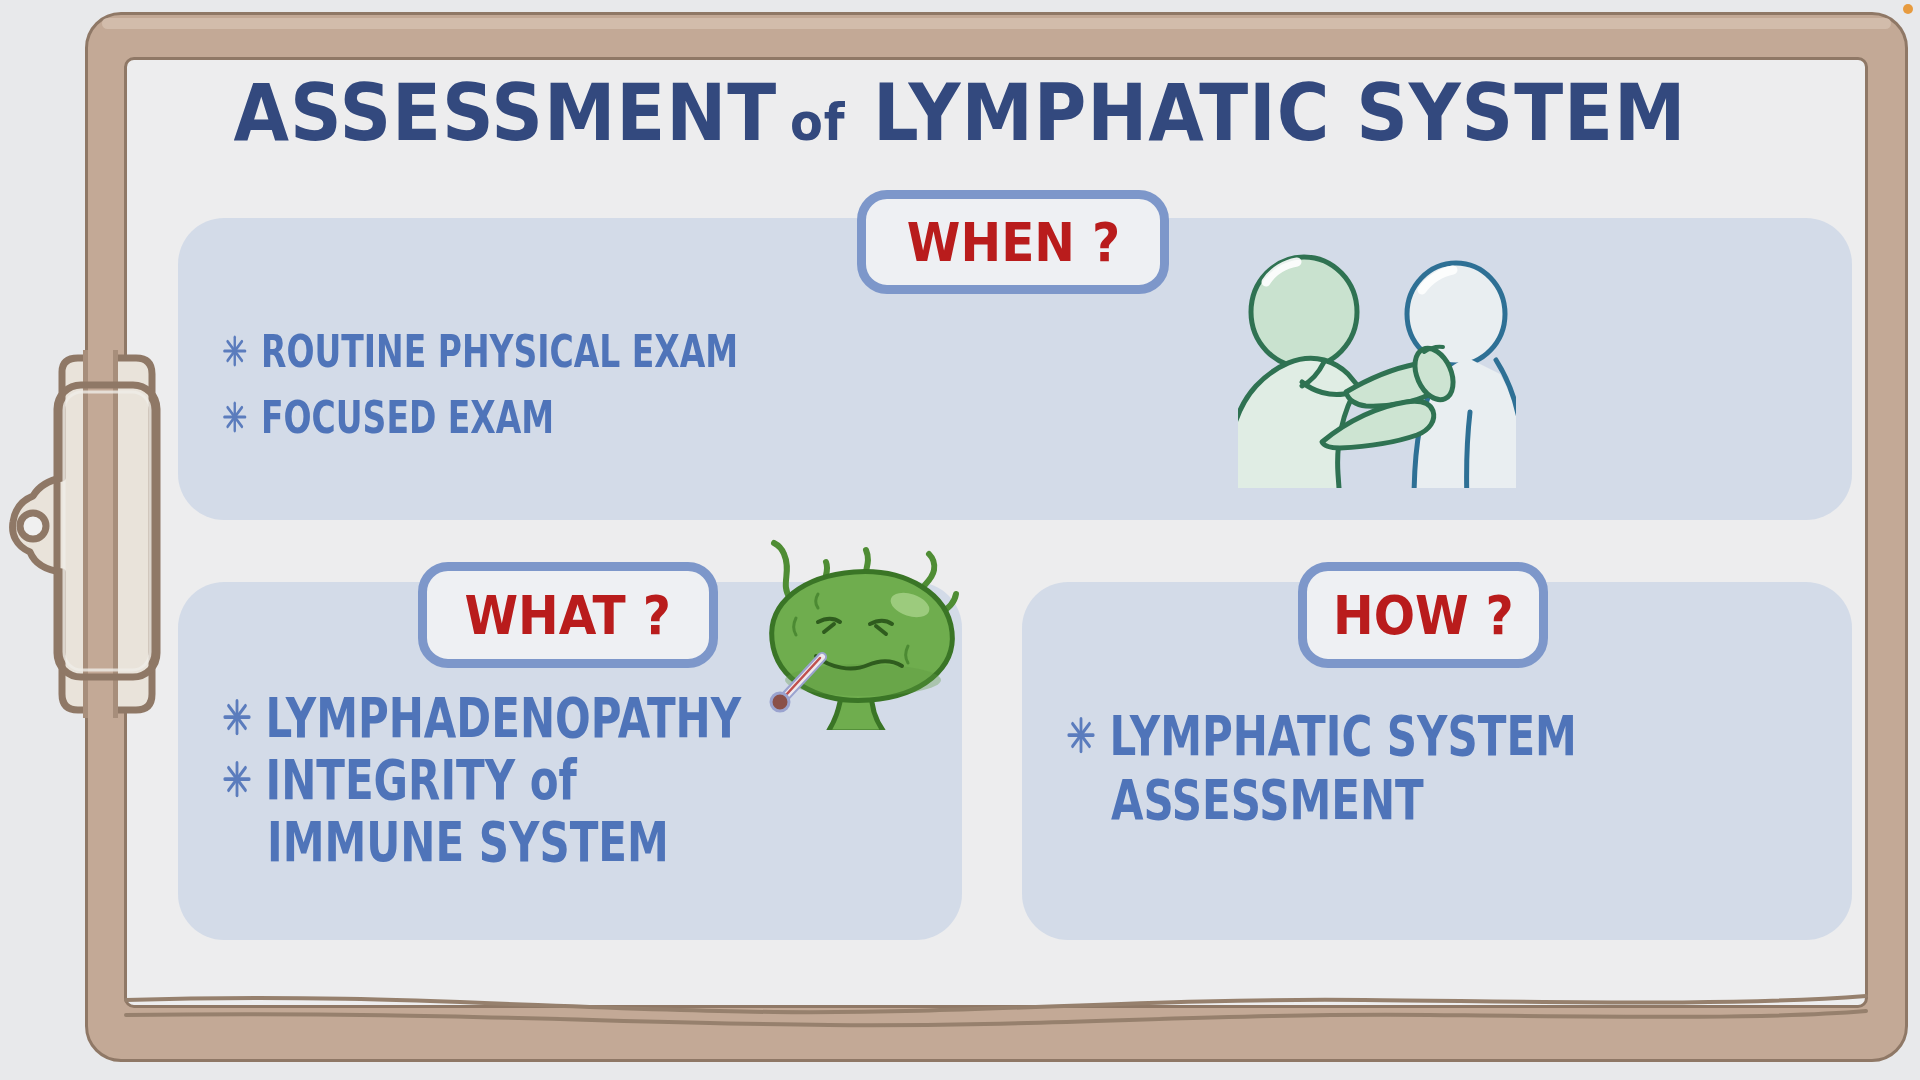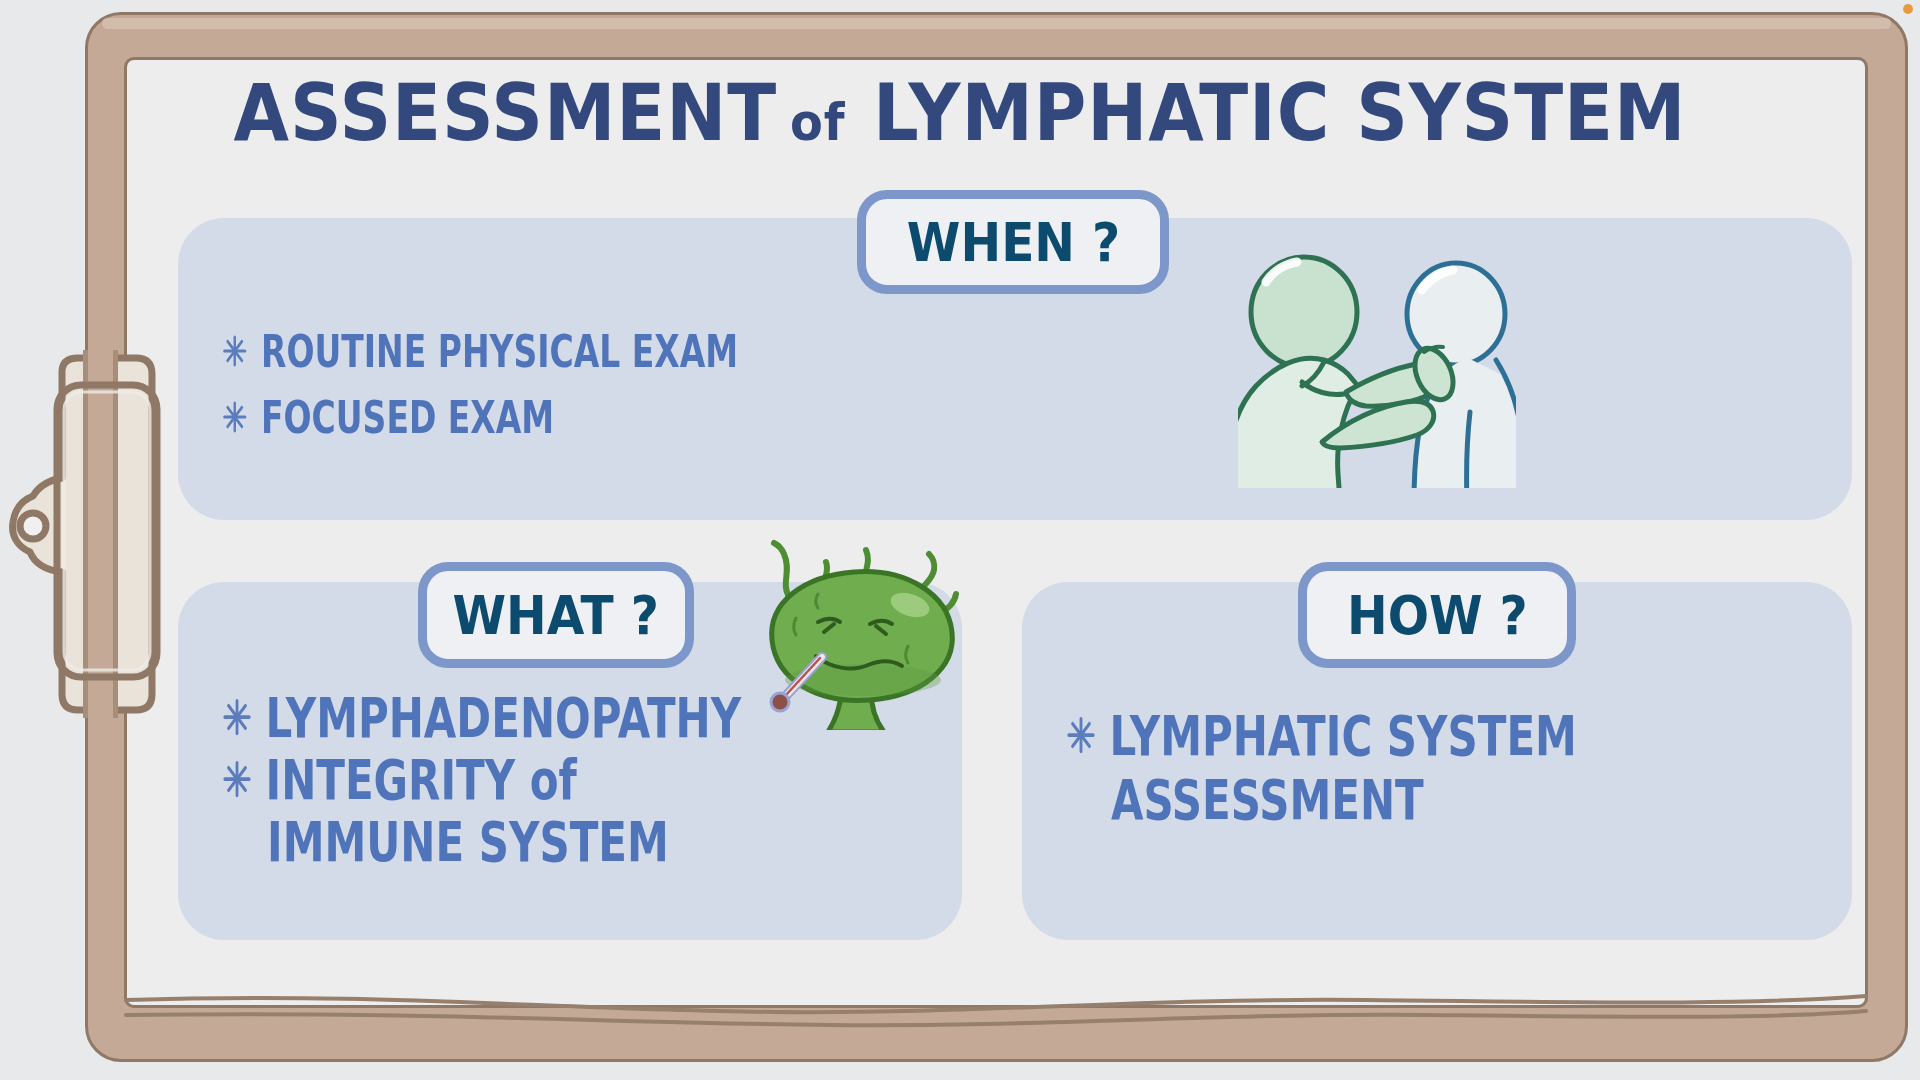--- a/index.html
+++ b/index.html
@@ -17,25 +17,25 @@
   .title{position:absolute;left:0;right:0;top:68px;text-align:center;color:#33497e;font-weight:bold;
          font-size:78px;letter-spacing:1px;transform:scaleX(.92);transform-origin:50% 50%;white-space:nowrap;}
   .title .small-of{font-size:52px;font-weight:bold;margin:0 30px 0 14px;}
   
   .panel{position:absolute;background:#d3dbe8;border-radius:46px;}
   .panel-when{left:178px;top:218px;width:1674px;height:302px;}
   .panel-what{left:178px;top:582px;width:784px;height:358px;}
   .panel-how{left:1022px;top:582px;width:830px;height:358px;}
   
   .badge{position:absolute;background:#eef0f3;border:9px solid #7d97ca;border-radius:30px;box-sizing:border-box;
-         display:flex;align-items:center;justify-content:center;color:#0c4a6e;font-weight:bold;z-index:4;}
+         display:flex;align-items:center;justify-content:center;color:#b91c1c;font-weight:bold;z-index:4;}
   .badge span{transform:scaleX(.9);white-space:nowrap;}
   .badge-when{left:857px;top:190px;width:312px;height:104px;font-size:54px;}
-  .badge-what{left:418px;top:562px;width:276px;height:106px;font-size:54px;}
-  .badge-how{left:1298px;top:562px;width:278px;height:106px;font-size:54px;}
+  .badge-what{left:418px;top:562px;width:300px;height:106px;font-size:54px;}
+  .badge-how{left:1298px;top:562px;width:250px;height:106px;font-size:54px;}
   
   .bullets{position:absolute;color:#4f74b9;font-weight:bold;transform:scaleX(.75);transform-origin:0 0;
            white-space:nowrap;z-index:3;}
   .bullets .line{display:flex;align-items:center;}
   .bullets .marker{flex:0 0 auto;margin-right:18px;display:inline-flex;}
   .list-when{left:222px;top:318px;font-size:44px;}
   .list-when .line{height:66px;}
   .list-what{left:222px;top:686px;font-size:56px;}
   .list-what .line{height:62px;}
   .list-what .cont{padding-left:60px;}

